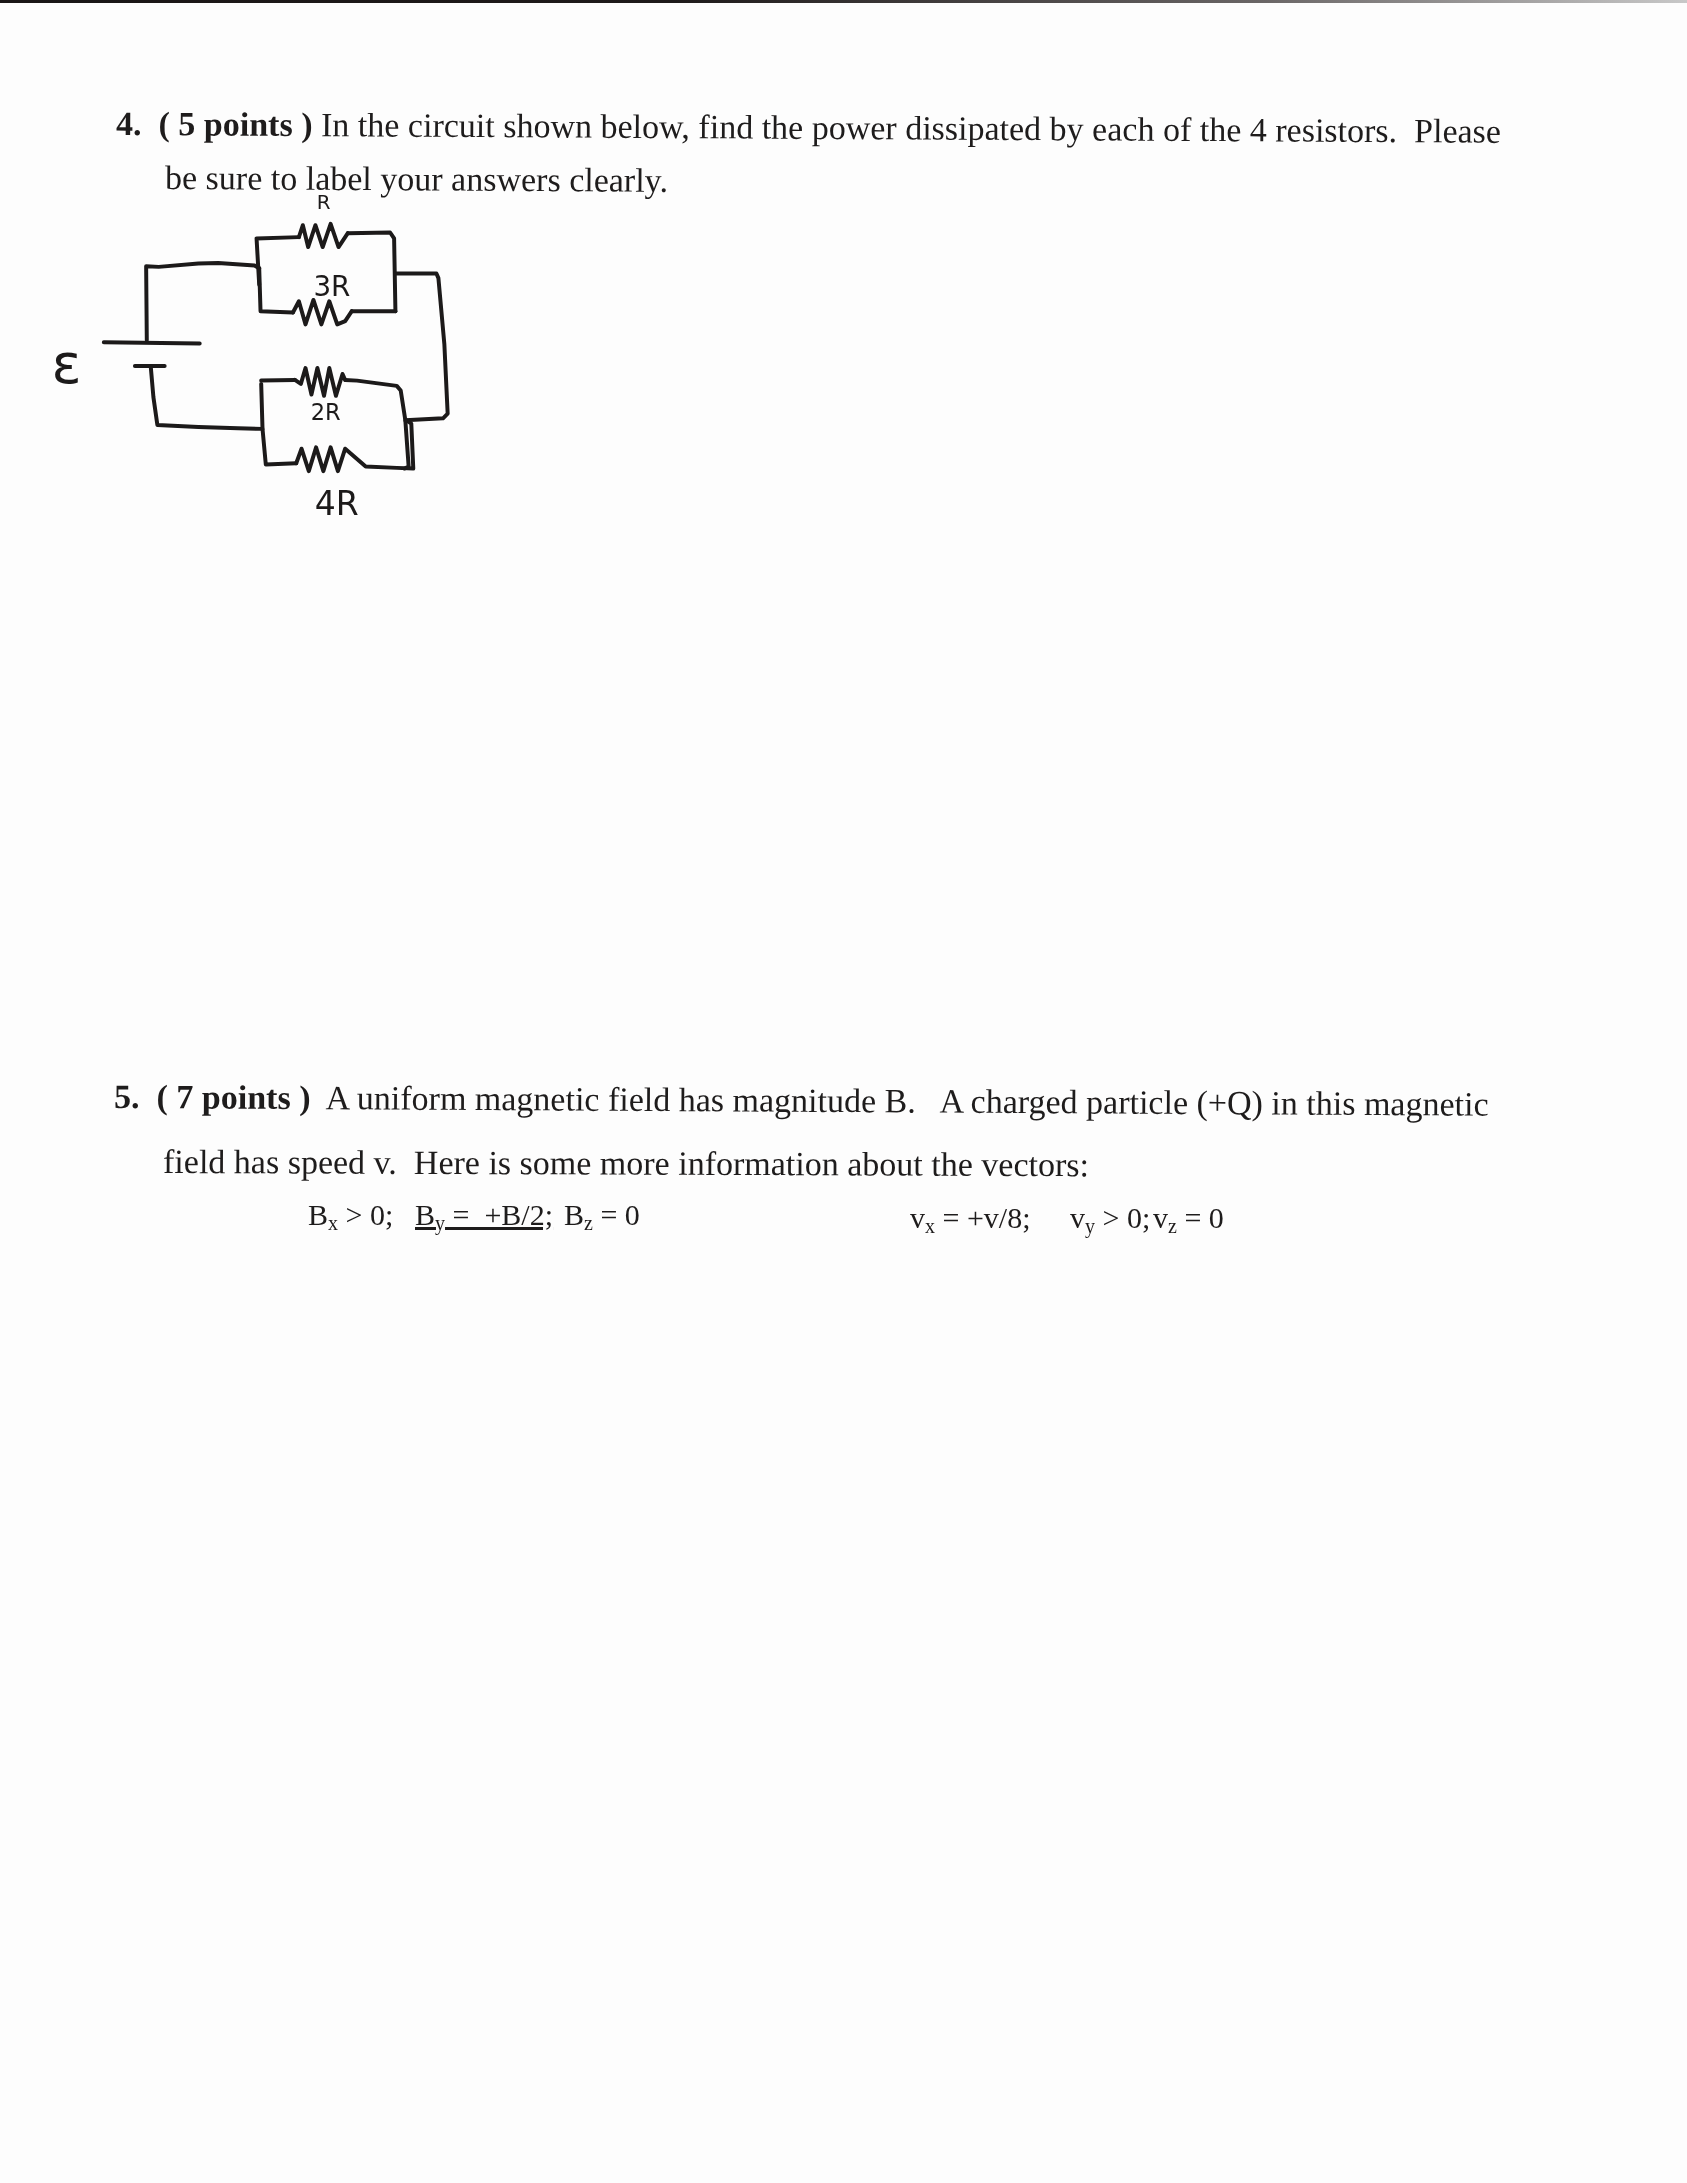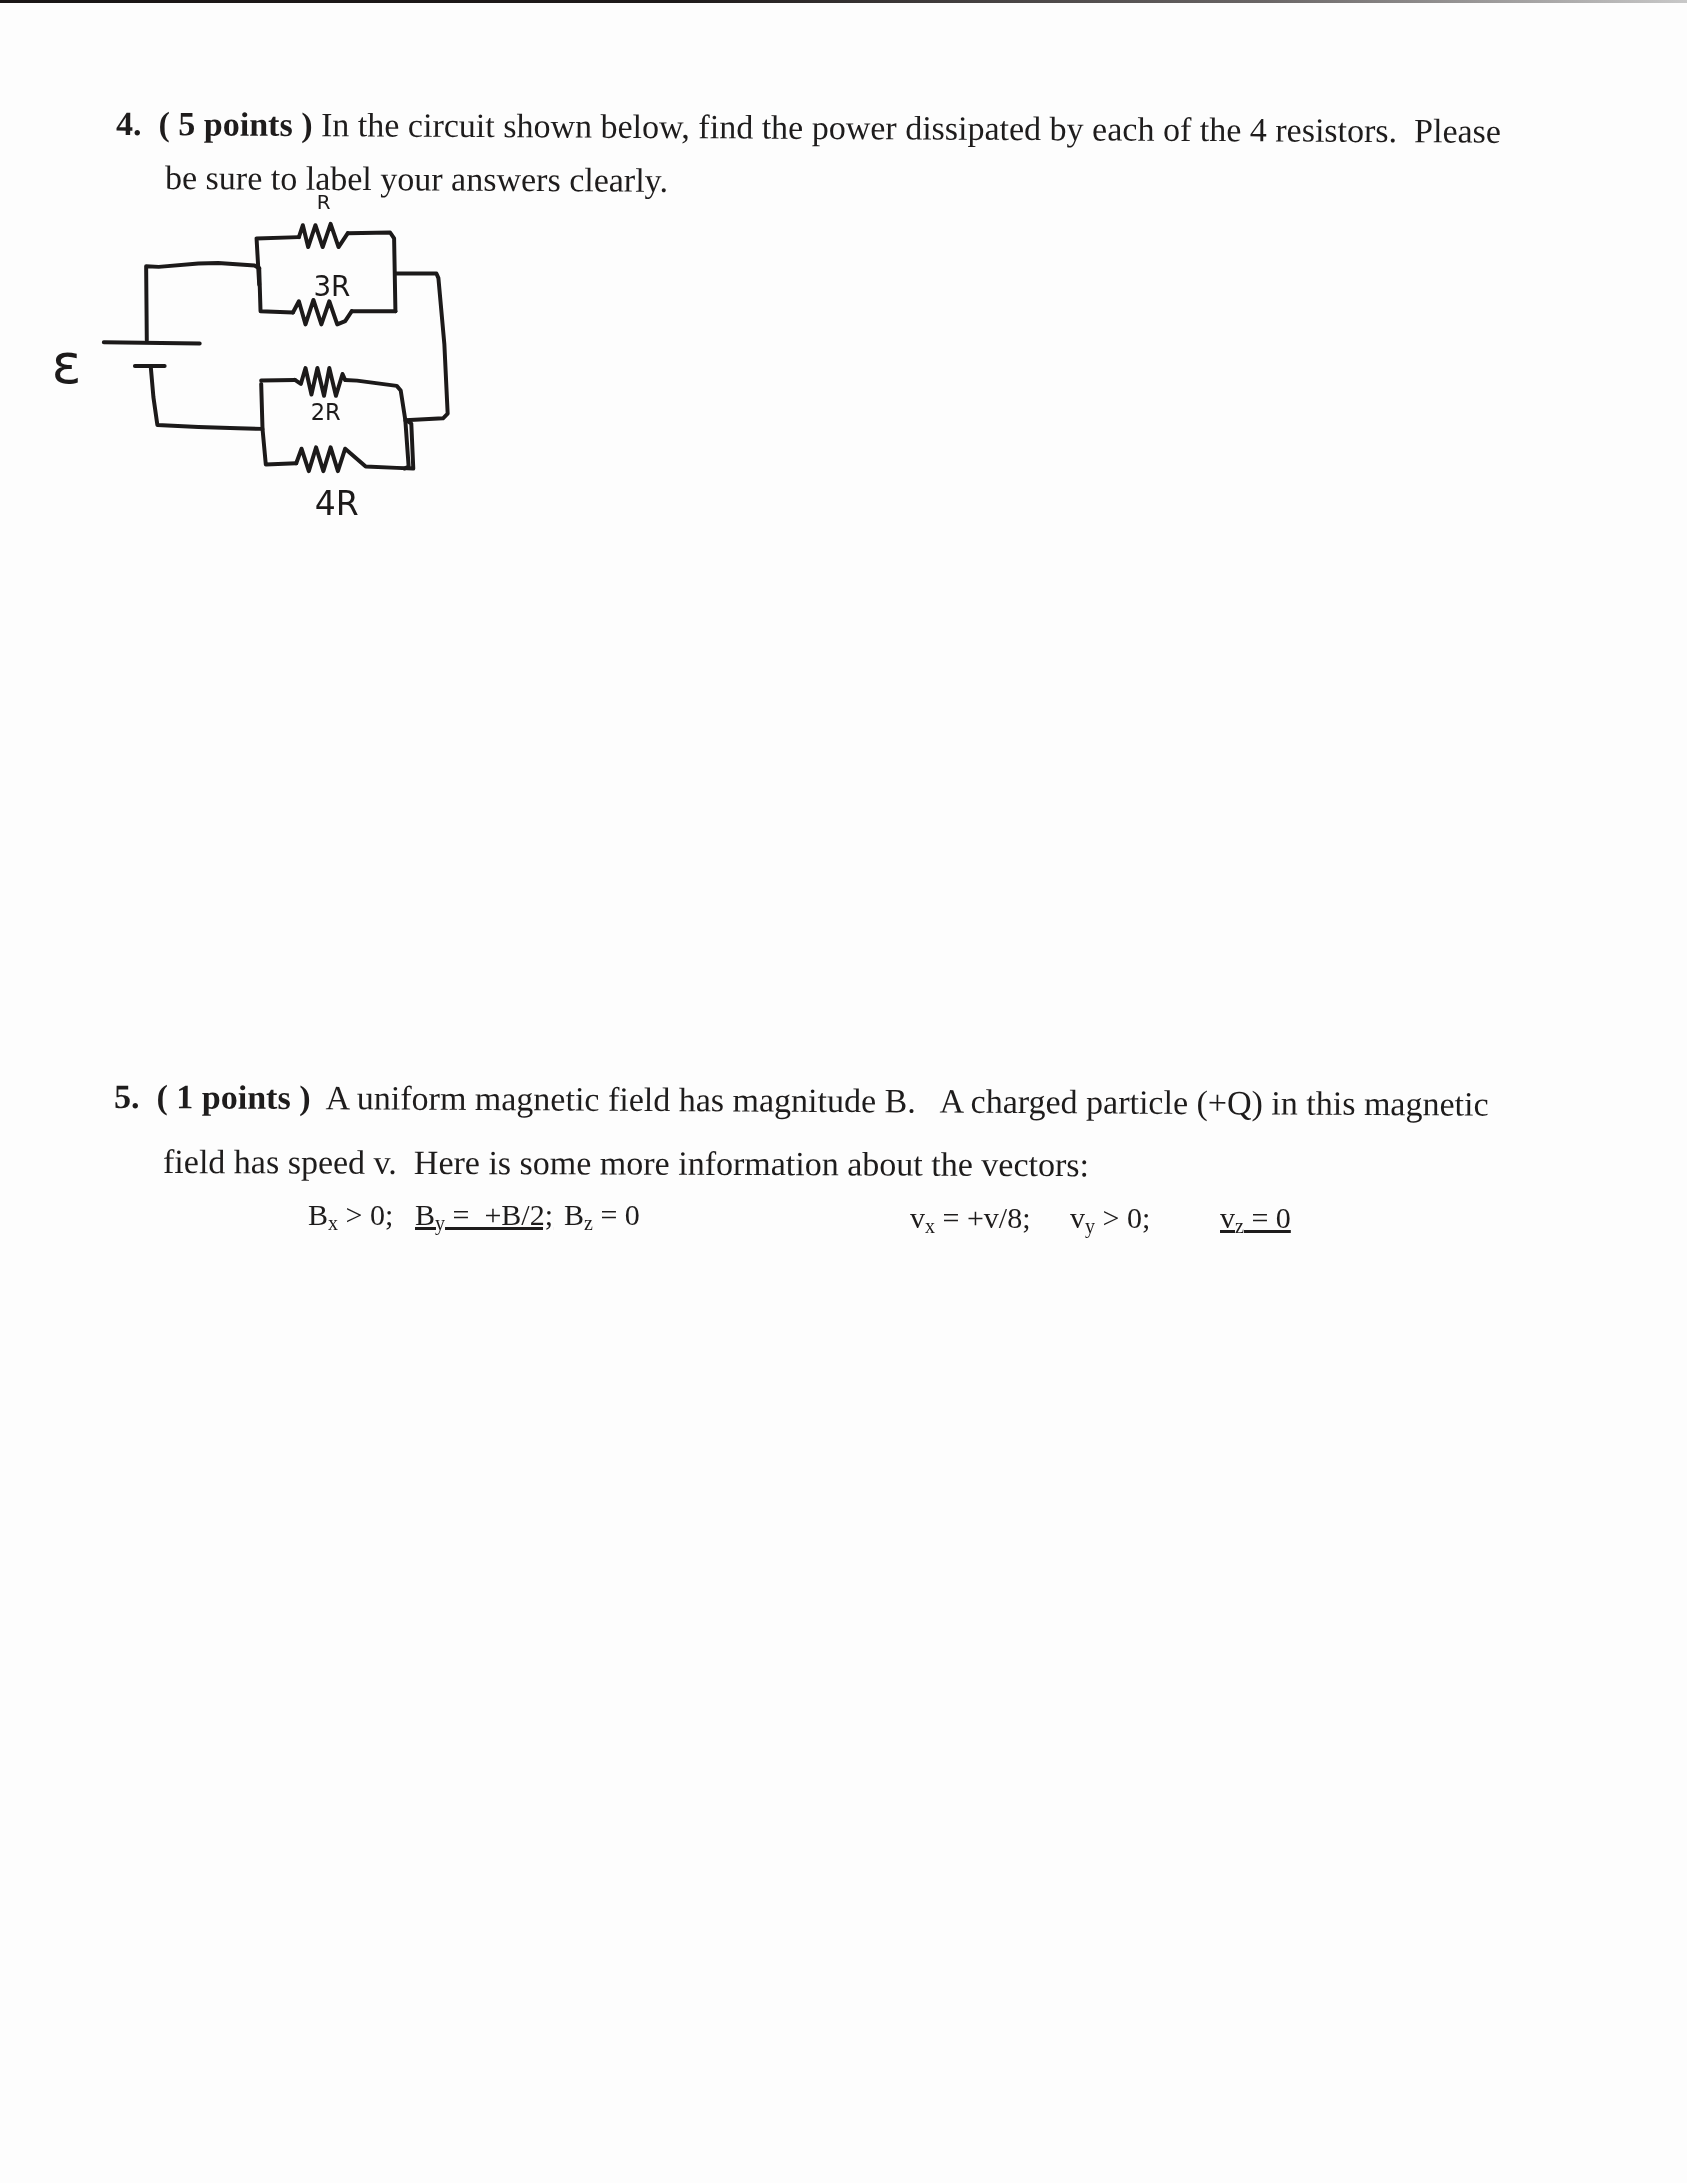--- a/index.html
+++ b/index.html
@@ -103,27 +103,27 @@
 
     <polyline points="395,575 446,574"></polyline>
     <polyline points="446,574 455,580 462,556 471,596 480,556 490,598 498,556 508,598 518,565 522,574"></polyline>
     <polyline points="522,574 540,575 600,583 606,590 613,635 618,705 612,708"></polyline>
     <polyline points="395,580 397,648 402,702 448,700"></polyline>
     <polyline points="448,700 456,678 467,712 478,676 489,712 500,676 511,712 522,678 553,705 600,707 625,708 622,640 615,635"></polyline>
     <text x="470" y="635" font-size="34">2R</text>
     <text x="476" y="778" font-size="50">4R</text>
   </svg>
 
-  <div class="line" style="left:114px; top:1080px; transform: rotate(0.32deg); transform-origin: left bottom;"><span class="qnum">5.</span><span>  </span><span class="qpts">( 1 points )</span><span>  A uniform magnetic field has magnitude B.   A charged particle (+Q) in this magnetic</span></div>
+  <div class="line" style="left:114px; top:1080px; transform: rotate(0.32deg); transform-origin: left bottom;"><span class="qnum">5.</span><span>  </span><span class="qpts">( 7 points )</span><span>  A uniform magnetic field has magnitude B.   A charged particle (+Q) in this magnetic</span></div>
 
   <div class="line" style="left:163px; top:1145px; transform: rotate(0.2deg); transform-origin: left bottom;">field has speed v.  Here is some more information about the vectors:</div>
 
   <div class="eq" style="left:308px; top:1200px;"><span>B</span><sub>x</sub><span> &gt; 0;</span></div>
   <div class="eq" style="left:415px; top:1200px;text-decoration:underline;"><span>B</span><sub>y</sub><span> =  +B/2;</span></div>
   <div class="eq" style="left:564px; top:1200px;"><span>B</span><sub>z</sub><span> = 0</span></div>
 
   <div class="eq" style="left:910px; top:1203px;"><span>v</span><sub>x</sub><span> = +v/8;</span></div>
   <div class="eq" style="left:1070px; top:1203px;"><span>v</span><sub>y</sub><span> &gt; 0;</span></div>
-  <div class="eq" style="left:1220px; top:1203px;text-decoration:underline;"><span>v</span><sub>z</sub><span> = 0</span></div>
+  <div class="eq" style="left:1153px; top:1203px;"><span>v</span><sub>z</sub><span> = 0</span></div>
 
 
 </div>
 
 
 </body></html>

